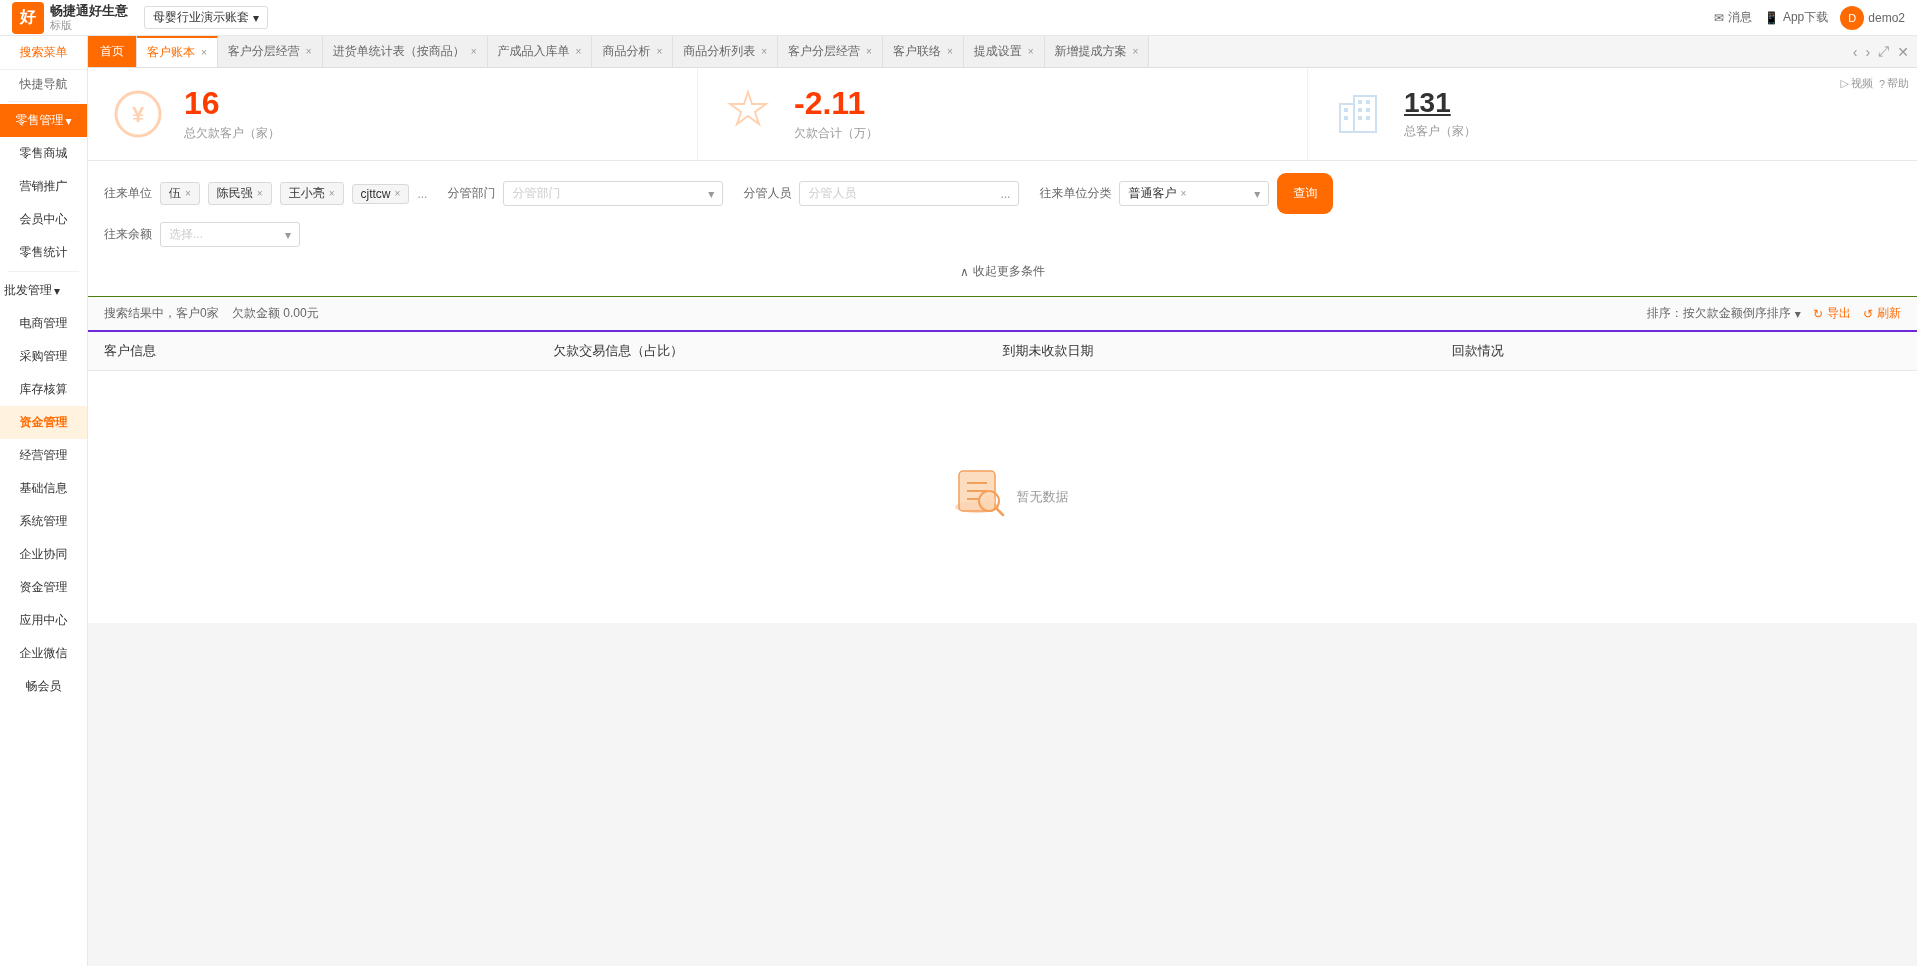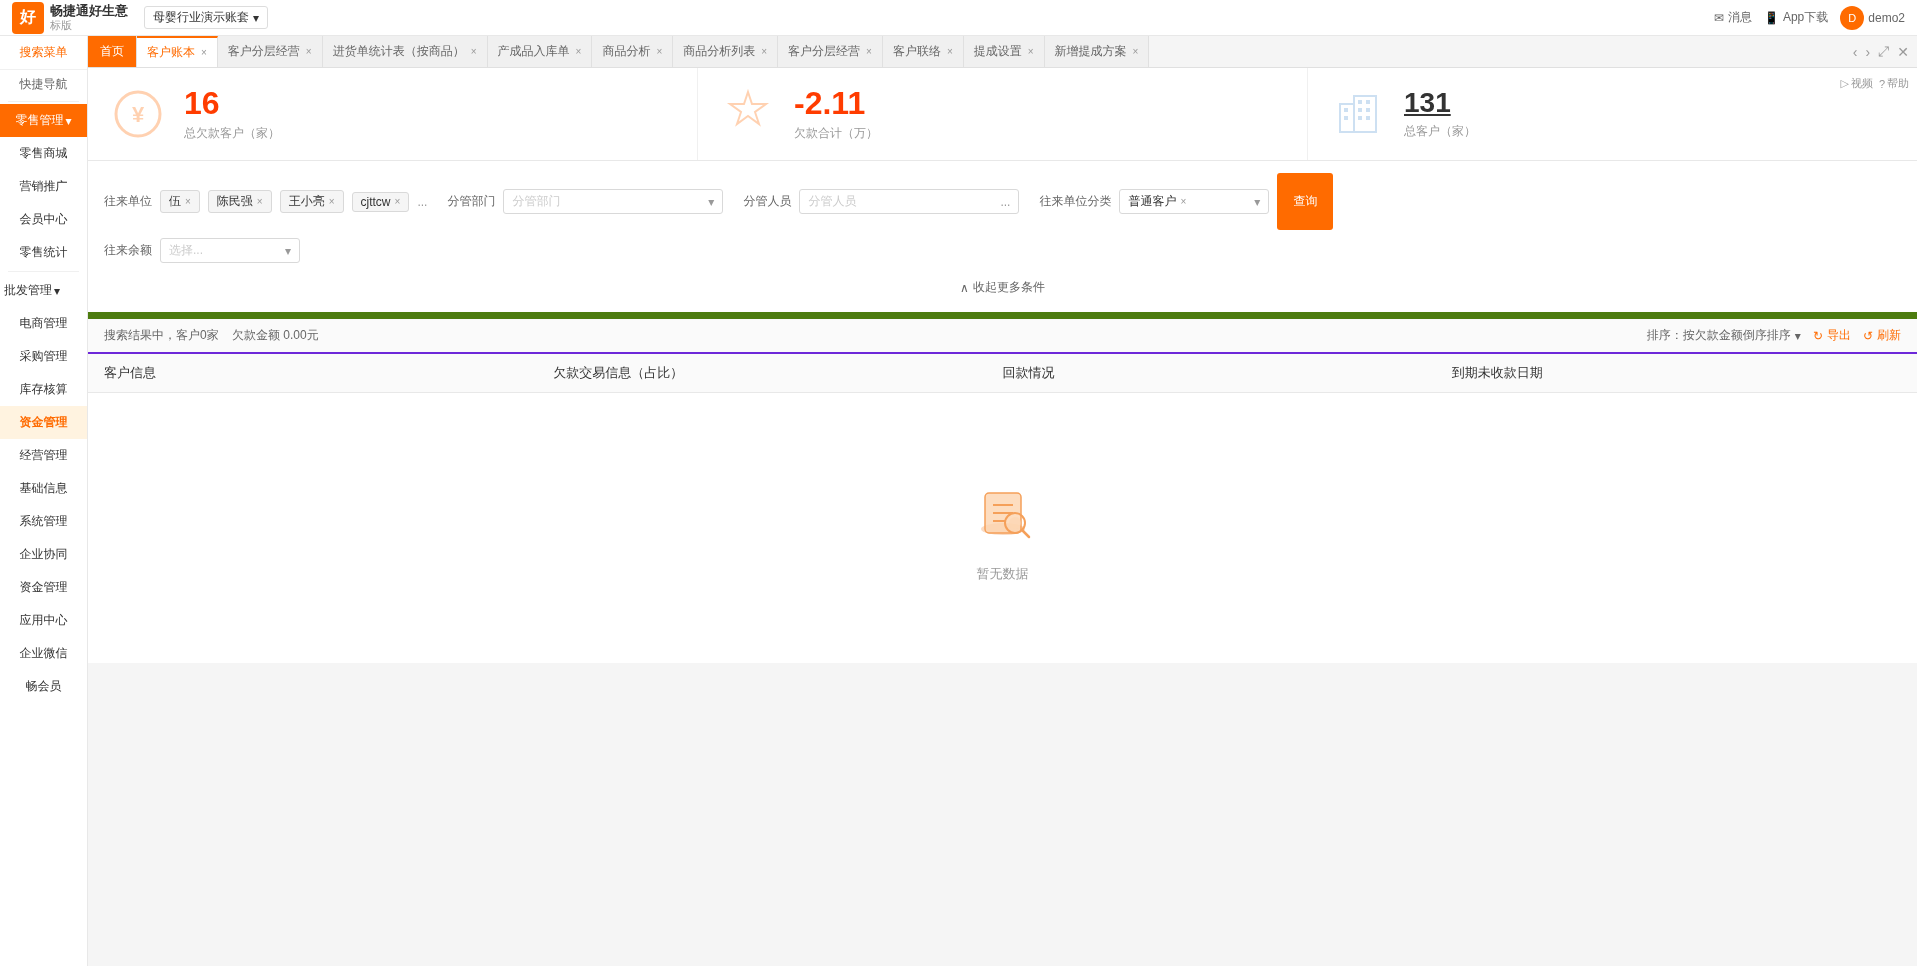--- a/index.html
+++ b/index.html
@@ -53,42 +53,42 @@
     .stat-icon svg { width: 52px; height: 52px; }
     .stat-info { display: flex; flex-direction: column; }
     .stat-number { font-size: 32px; font-weight: bold; color: #ff3c00; line-height: 1.1; }
     .stat-number.black { color: #333; font-size: 28px; text-decoration: underline; }
     .stat-number.negative { color: #ff3c00; }
     .stat-label { font-size: 12px; color: #999; margin-top: 4px; }
     .stat-help { position: absolute; top: 8px; right: 8px; display: flex; gap: 6px; }
     .stat-help span { font-size: 11px; color: #999; cursor: pointer; display: flex; align-items: center; gap: 2px; }
 
     
-    .filter-section { background: #fff; padding: 12px 16px; border-bottom: 7px solid #4d7c0f; }
+    .filter-section { background: #fff; padding: 12px 16px; border-bottom: 1px solid #4d7c0f; }
     .filter-row { display: flex; align-items: center; gap: 8px; margin-bottom: 8px; flex-wrap: wrap; }
     .filter-label { font-size: 12px; color: #666; white-space: nowrap; }
     .filter-tag { display: flex; align-items: center; padding: 2px 8px; background: #f5f5f5; border: 1px solid #d9d9d9; border-radius: 3px; font-size: 12px; color: #333; gap: 4px; }
     .filter-tag .x { color: #999; cursor: pointer; font-size: 10px; }
     .filter-more { color: #999; cursor: pointer; font-size: 12px; }
     .filter-select { display: flex; align-items: center; border: 1px solid #d9d9d9; border-radius: 3px; padding: 3px 8px; min-width: 120px; font-size: 12px; color: #999; cursor: pointer; background: #fff; gap: 4px; }
     .filter-select-wide { min-width: 220px; }
     .filter-select .arrow { margin-left: auto; color: #999; }
-    .filter-btn { padding: 20px 16px; background: #ff6b00; color: #fff; border: none; border-radius: 3px; font-size: 12px; cursor: pointer; }
+    .filter-btn { padding: 12px 16px; background: #ff6b00; color: #fff; border: none; border-radius: 9px; font-size: 12px; cursor: pointer; }
     .collapse-btn { display: flex; align-items: center; gap: 4px; font-size: 12px; color: #666; cursor: pointer; margin: 0 auto; width: fit-content; padding: 4px 12px; }
 
     
     .results-bar { display: flex; align-items: center; justify-content: space-between; padding: 8px 16px; background: #fafafa; border-bottom: 2px solid #6d28d9; font-size: 12px; color: #666; }
     .results-right { display: flex; align-items: center; gap: 12px; }
     .results-right .sort { display: flex; align-items: center; gap: 4px; cursor: pointer; }
     .results-right .action-btn { display: flex; align-items: center; gap: 4px; cursor: pointer; color: #ff6b00; }
 
     
     .table-container { background: #fff; margin: 0; }
     .table-header { display: grid; grid-template-columns: 2fr 2fr 2fr 2fr; padding: 10px 16px; background: #fafafa; border-bottom: 1px solid #e8e8e8; font-size: 13px; color: #333; font-weight: 500; }
-    .empty-state { display: flex; flex-direction: column; align-items: center; justify-content: center; padding: 80px 0; }
+    .empty-state { display: flex; flex-direction: row; align-items: center; justify-content: center; padding: 80px 0; }
     .empty-icon { width: 80px; height: 80px; margin-bottom: 12px; }
     .empty-text { font-size: 13px; color: #999; }
 
     
     ::-webkit-scrollbar { width: 4px; height: 4px; }
     ::-webkit-scrollbar-track { background: #f1f1f1; }
     ::-webkit-scrollbar-thumb { background: #ccc; border-radius: 2px; }
   </style>
 </head>
 <body>
@@ -349,22 +349,22 @@
             <span>↺</span>
             <span>刷新</span>
           </div>
         </div>
       </div>
 
       <div class="table-container">
         <div class="table-header">
           <div>客户信息</div>
           <div>欠款交易信息（占比）</div>
+          <div>到期未收款日期</div>
           <div>回款情况</div>
-          <div>到期未收款日期</div>
         </div>
 
         <div class="empty-state">
           <div class="empty-icon">
             <svg viewBox="0 0 80 80" xmlns="http://www.w3.org/2000/svg">
 
               <ellipse cx="40" cy="56" rx="22" ry="6" fill="#f5b887" opacity="0.5"></ellipse>
               <rect x="22" y="20" width="36" height="40" rx="4" fill="#fdd5b0" opacity="0.8"></rect>
               <rect x="22" y="20" width="36" height="40" rx="4" stroke="#f5a05a" stroke-width="1.5" fill="none"></rect>
               <line x1="30" y1="32" x2="50" y2="32" stroke="#f5a05a" stroke-width="2"></line>

